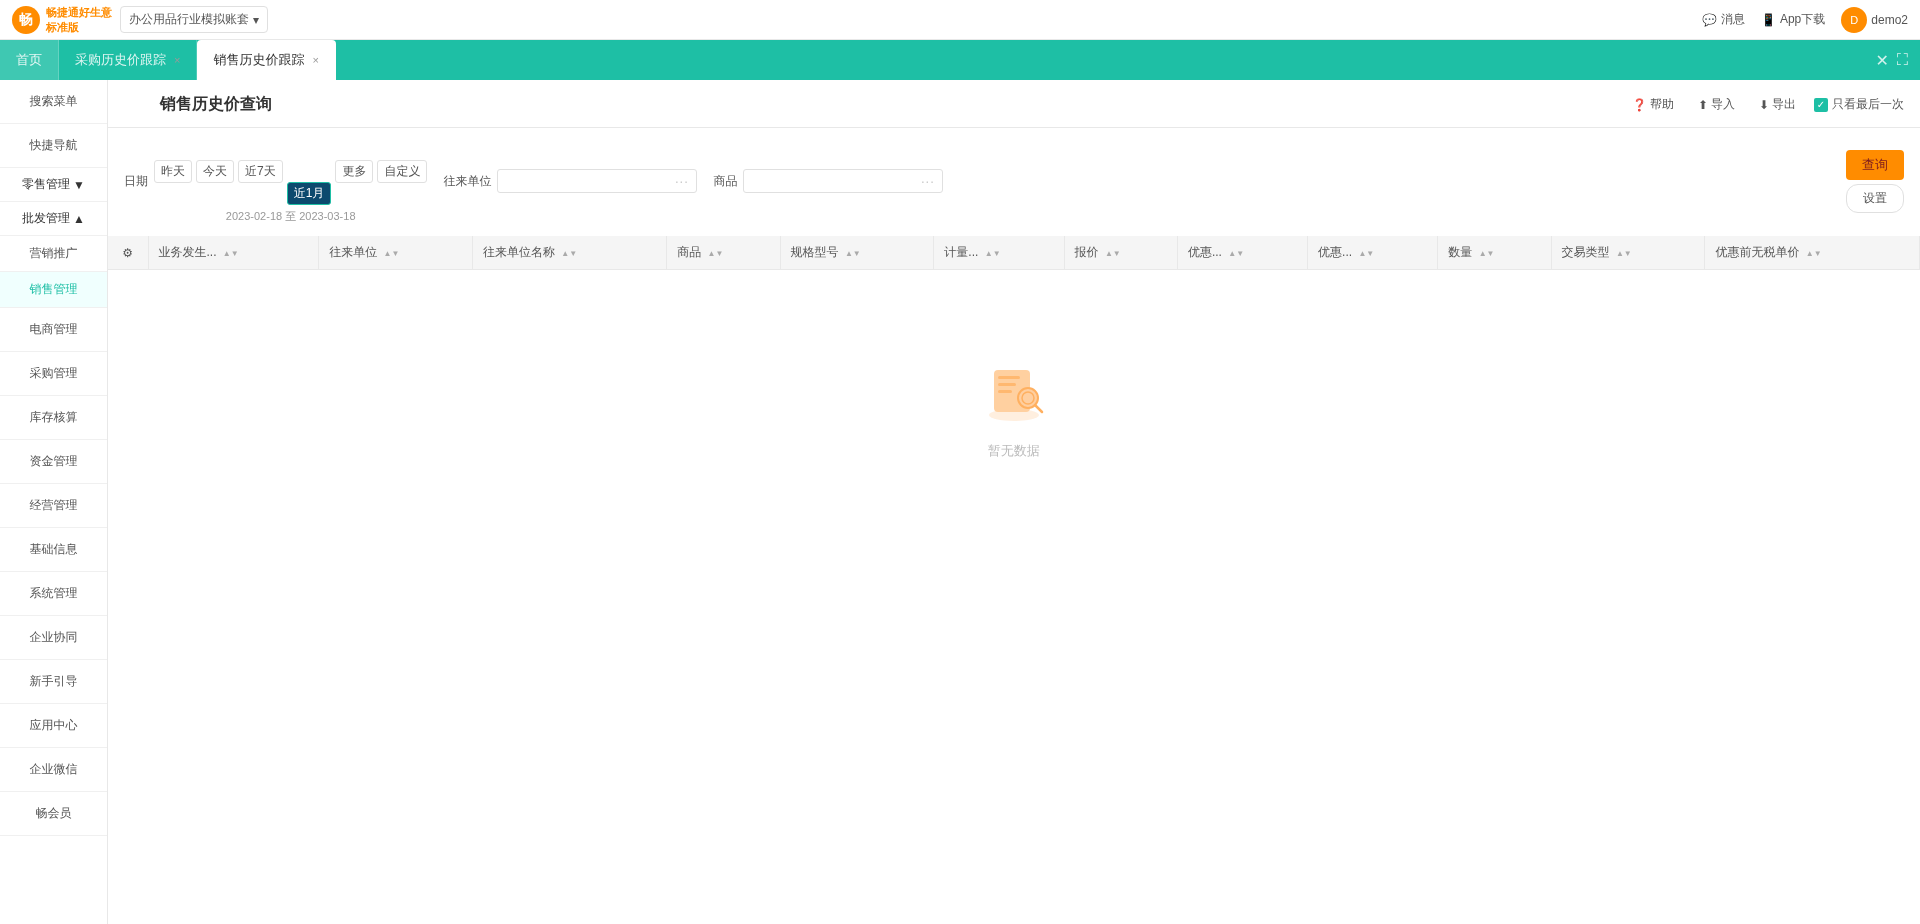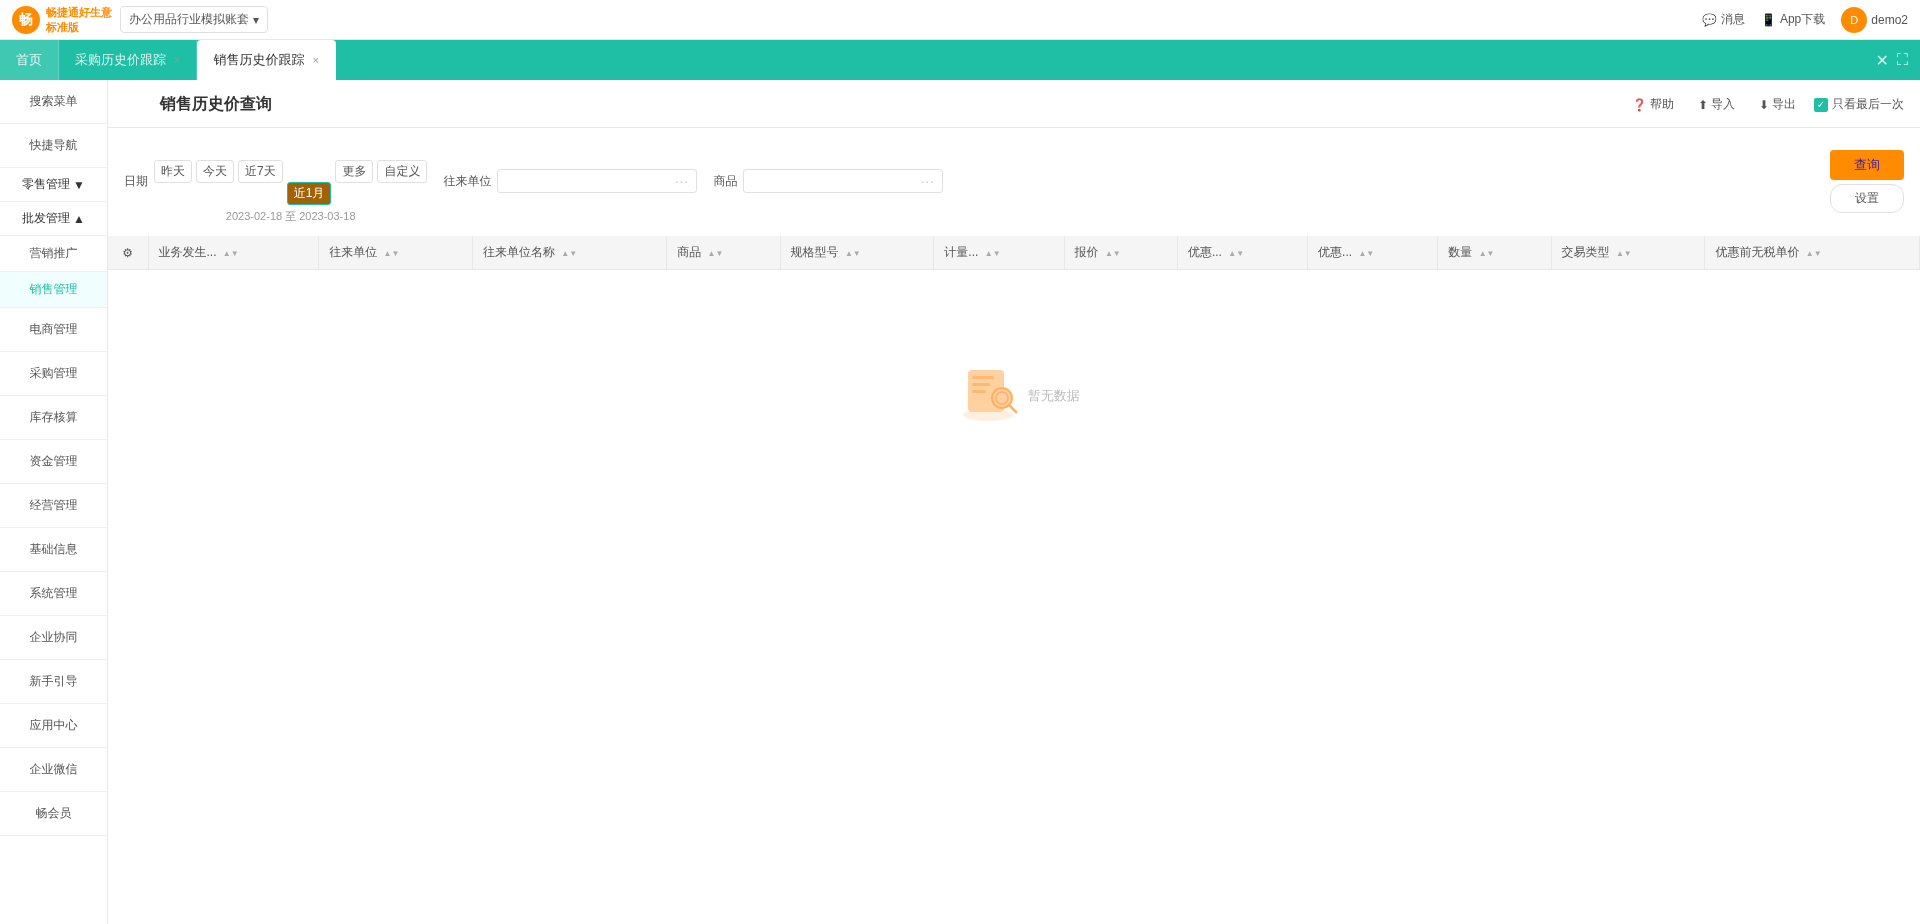--- a/index.html
+++ b/index.html
@@ -279,21 +279,21 @@
     .date-btn {
       padding: 2px 6px;
       font-size: 12px;
       border: 1px solid #e0e0e0;
       border-radius: 3px;
       cursor: pointer;
       background: #fff;
       color: #555;
     }
     .date-btn.active {
-      background: #a16207;
+      background: #0c4a6e;
       color: #fff;
       border-color: #1ebfa5;
       margin-top: 44px;
     }
     .date-range-text {
       font-size: 11px;
       color: #999;
     }
     .filter-input {
       display: flex;
@@ -311,23 +311,23 @@
       outline: none;
       font-size: 12px;
       flex: 1;
       color: #333;
     }
     .filter-dots {
       font-size: 14px;
       color: #ccc;
     }
     .btn-query {
-      padding: 6px 24px;
+      padding: 6px 16px;
       background: #ff8c00;
-      color: #4c1d95;
+      color: #7f1d1d;
       border: none;
       border-radius: 4px;
       font-size: 13px;
       cursor: pointer;
     }
     .btn-settings {
       padding: 5px 12px;
       background: #fff;
       color: #555;
       border: 1px solid #e0e0e0;
@@ -377,21 +377,21 @@
       line-height: 1;
     }
     .th-gear {
       width: 40px;
       text-align: center;
     }
 
     
     .empty-state {
       display: flex;
-      flex-direction: row;
+      flex-direction: column;
       align-items: center;
       justify-content: center;
       padding: 80px 0;
       color: #bbb;
     }
     .empty-icon {
       width: 80px;
       height: 80px;
       margin-bottom: 12px;
     }

